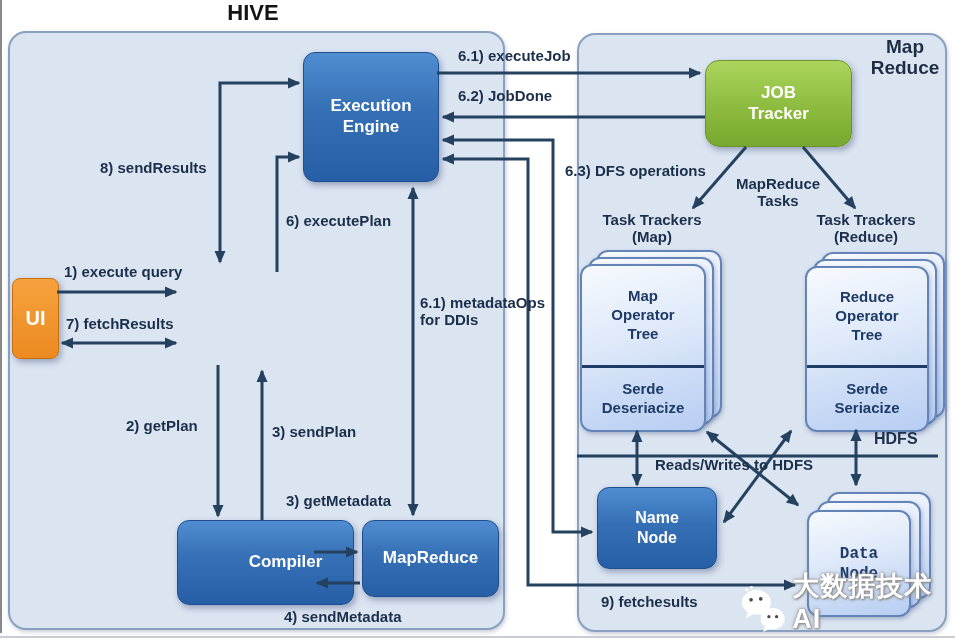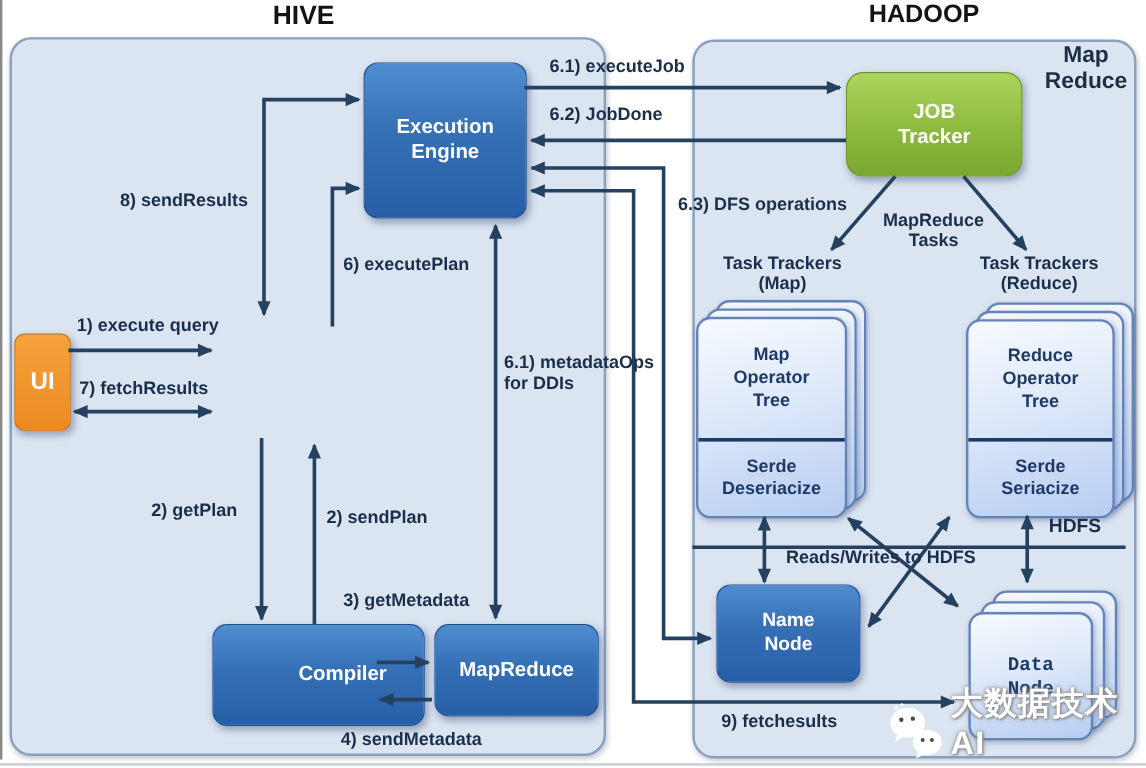--- a/index.html
+++ b/index.html
@@ -29,21 +29,20 @@
            text-shadow:0 0 2px #8d8d8d,0 0 4px #9a9a9a,1px 1px 2px #808080;}
   #left-edge{position:absolute;left:0;top:0;width:2px;height:633px;background:#3a3a3a;opacity:.6;z-index:8;}
   #bottom-line{position:absolute;left:0;top:636px;width:955px;height:2px;background:#c9cdd3;z-index:8;}
 </style>
 </head>
 <body>
 
 <div id="stage">
 
   <div class="title" style="left:183px;top:0;width:140px;">HIVE</div>
-  <div class="title" style="left:700px;top:0;width:140px;font-size:21px;">HADOOP</div>
 
   <div class="container z1" style="left:8px;top:31px;width:493px;height:595px;"></div>
   <div class="container z1" style="left:577px;top:33px;width:366px;height:595px;"></div>
   <div class="lbl ml ctr" style="left:865px;top:36px;width:80px;font-size:19px;color:#1e2c44;">Map
 Reduce</div>
 
   <div class="box orange z2" style="left:12px;top:278px;width:45px;height:79px;font-size:20px;">UI</div>
   <div class="box blue ml z2" style="left:303px;top:52px;width:134px;height:128px;font-size:17px;">Execution
 Engine</div>
   <div class="box blue z2" style="left:177px;top:520px;width:135px;height:83px;font-size:17px;padding-left:40px;">Compiler</div>
@@ -113,21 +112,21 @@
       <path d="M707,432 L798,505" marker-start="url(#as)" marker-end="url(#ae)"></path>
       <path d="M791,431 L724,522" marker-start="url(#as)" marker-end="url(#ae)"></path>
     </g>
   </svg>
 
   <div class="lbl" style="left:64px;top:264px;">1) execute query</div>
   <div class="lbl" style="left:66px;top:316px;">7) fetchResults</div>
   <div class="lbl" style="left:100px;top:160px;">8) sendResults</div>
   <div class="lbl" style="left:286px;top:213px;">6) executePlan</div>
   <div class="lbl" style="left:126px;top:418px;">2) getPlan</div>
-  <div class="lbl" style="left:272px;top:424px;">2) sendPlan</div>
+  <div class="lbl" style="left:272px;top:424px;">3) sendPlan</div>
   <div class="lbl" style="left:286px;top:493px;">3) getMetadata</div>
   <div class="lbl" style="left:284px;top:609px;">4) sendMetadata</div>
   <div class="lbl ml" style="left:420px;top:295px;">6.1)  metadataOps
 for DDIs</div>
   <div class="lbl" style="left:458px;top:48px;">6.1) executeJob</div>
   <div class="lbl" style="left:458px;top:88px;">6.2) JobDone</div>
   <div class="lbl" style="left:565px;top:163px;">6.3) DFS operations</div>
   <div class="lbl ml ctr" style="left:726px;top:176px;width:104px;">MapReduce
 Tasks</div>
   <div class="lbl ml ctr" style="left:591px;top:212px;width:122px;">Task Trackers

